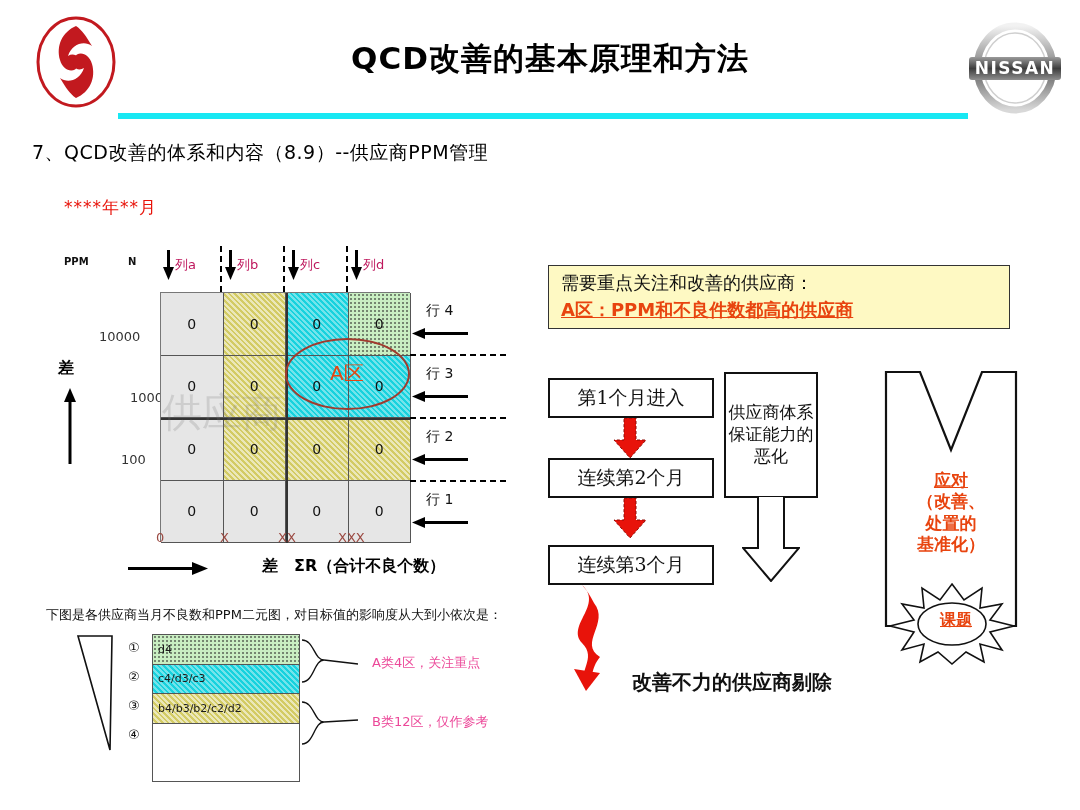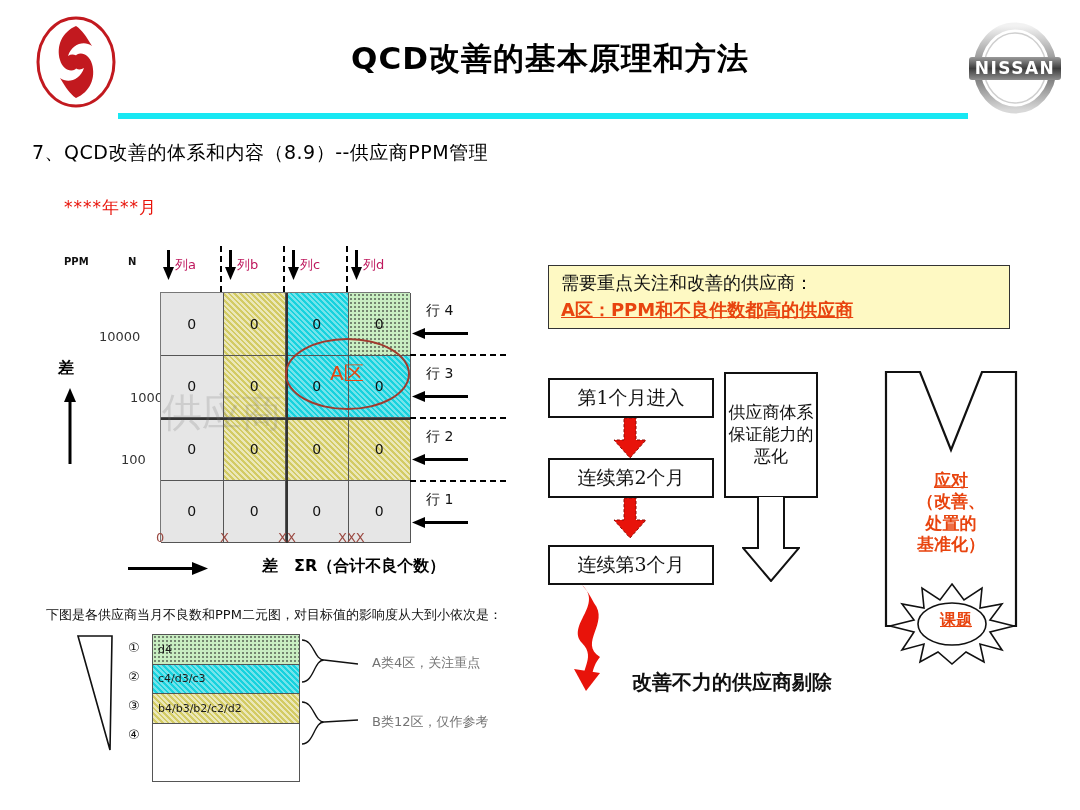--- a/index.html
+++ b/index.html
@@ -149,21 +149,21 @@
   .legend-row {
     position:absolute; left:0; width:146px; height:29.5px;
     border-bottom:1px solid #555;
     display:flex; align-items:center;
     padding-left:5px;
     font-family:"DejaVu Sans", sans-serif; font-size:11px; color:#1a1a1a;
   }
   #legend-braces { position:absolute; left:300px; top:634px; width:62px; height:118px; }
   .legend-tag {
     position:absolute; left:372px;
-    font-family:"DejaVu Sans", sans-serif; font-size:13px; color:#737373; white-space:nowrap;
+    font-family:"DejaVu Sans", sans-serif; font-size:13px; color:#ec4899; white-space:nowrap;
   }
 
   
   #callout-box {
     position:absolute; left:548px; top:265px; width:462px; height:64px;
     border:1px solid #333; background:#fef9c3;
     padding:5px 12px;
   }
   #callout-l1 { font-family:"DejaVu Serif", serif; font-size:18px; color:#111; }
   #callout-l2 {

